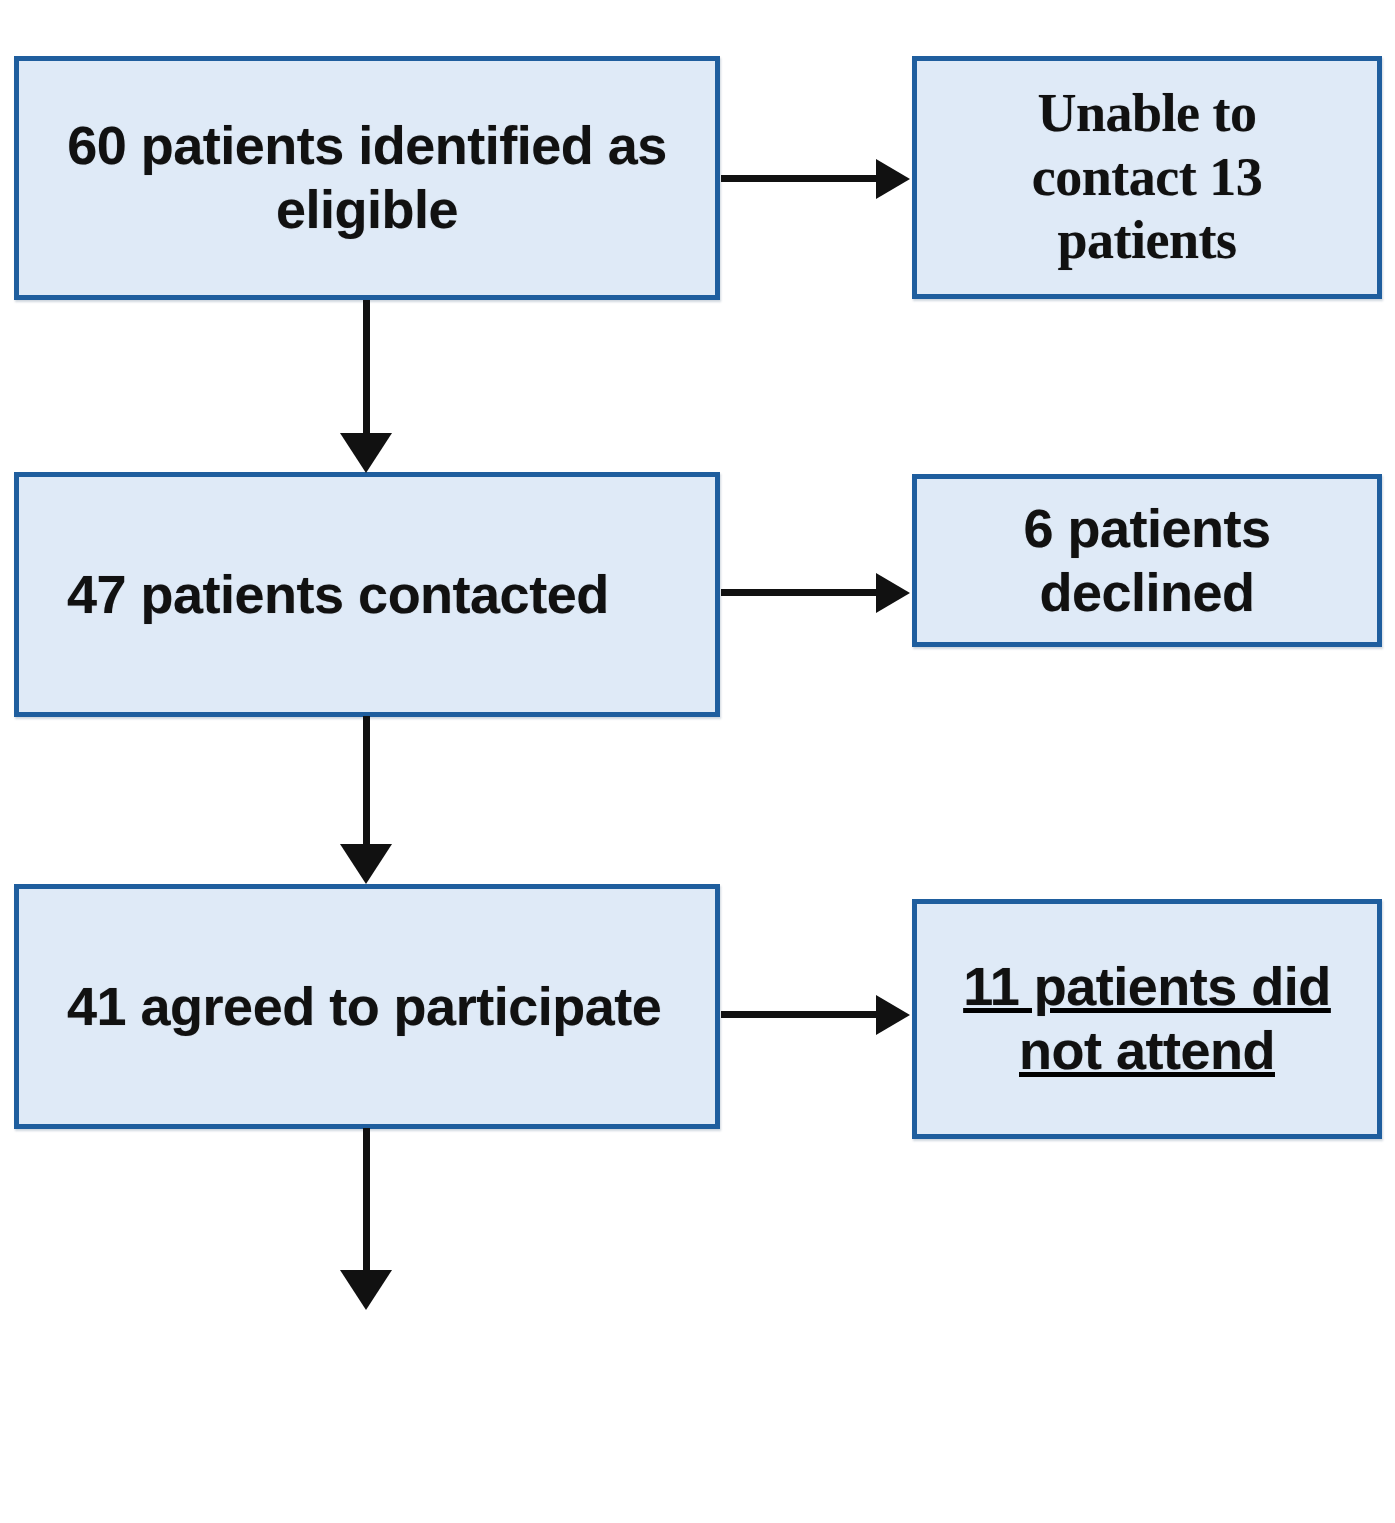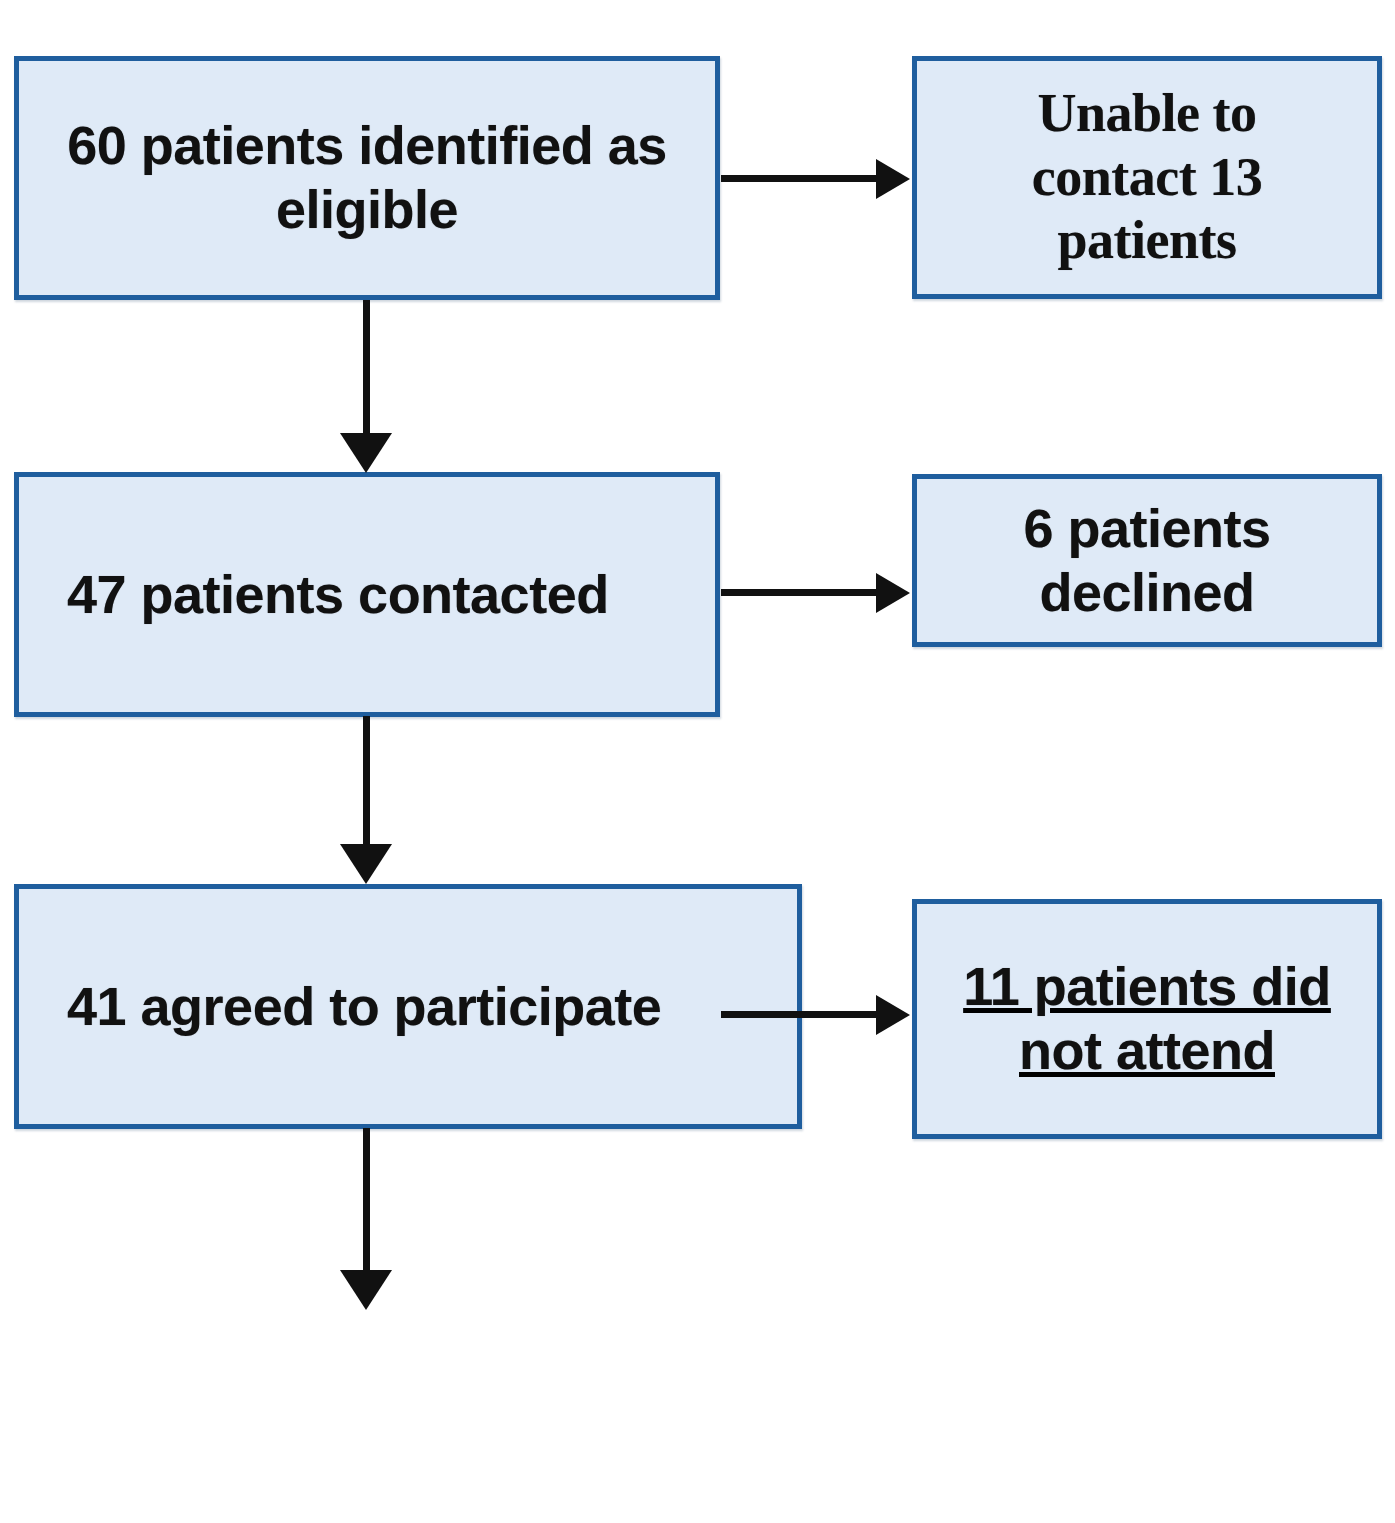--- a/index.html
+++ b/index.html
@@ -36,21 +36,21 @@
     letter-spacing: -0.5px;
     white-space: pre-line;
     text-shadow: 0 0 1px rgba(0,0,0,0.35);
   }
   .align-left  .node-label { text-align: left;   padding-left: 48px; padding-right: 24px; }
   .align-center .node-label { text-align: center; padding-left: 24px; padding-right: 24px; }
 
   
   #node-eligible   { left: 14px;  top: 12px;   width: 706px; height: 244px; }
   #node-contacted  { left: 14px;  top: 428px;  width: 706px; height: 245px; }
-  #node-agreed     { left: 14px;  top: 840px;  width: 788px; height: 245px; }
+  #node-agreed     { left: 14px;  top: 840px;  width: 706px; height: 245px; }
   #node-amri       { left: 14px;  top: 1266px; width: 706px; height: 244px; }
 
   
   #node-nocontact  { left: 912px; top: 12px;   width: 470px; height: 243px; font-family: Liberation Serif, serif; }
   #node-declined   { left: 912px; top: 430px;  width: 470px; height: 173px; }
   #node-noattend   { left: 912px; top: 855px;  width: 470px; height: 240px; text-decoration: underline; }
 
   
   .conn { position: absolute; }
   .conn .line-h {

